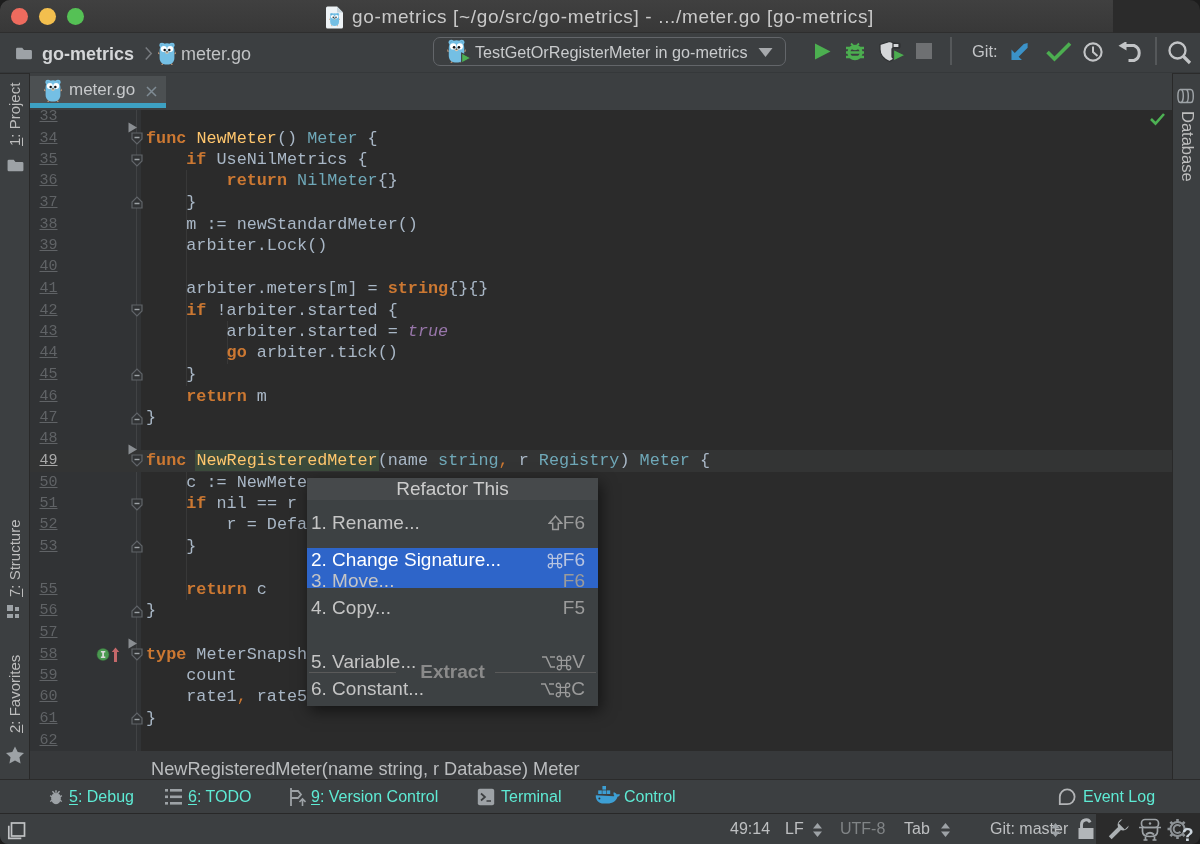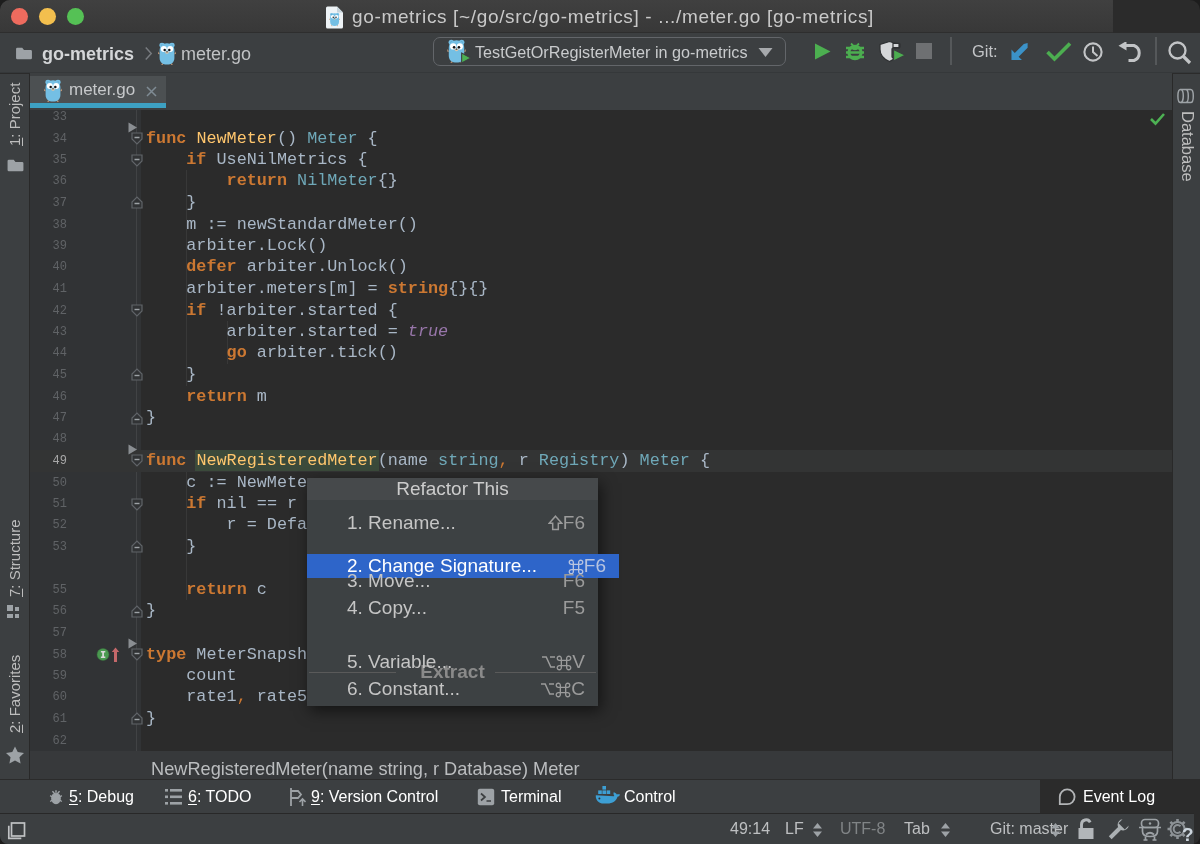--- a/index.html
+++ b/index.html
@@ -20,42 +20,42 @@
 #lstripe{position:absolute;left:0;top:74px;width:30px;height:705px;background:#3c3f41;border-right:1px solid #292929;box-sizing:border-box;}
 #rstripe{position:absolute;left:1172px;top:74px;width:28px;height:705px;background:#3c3f41;border-left:1px solid #292929;box-sizing:border-box;}
 .vlabel{position:absolute;color:#bdbdbd;font-size:15px;white-space:nowrap;}
 .vl-up{transform:rotate(-90deg);transform-origin:left top;}
 .vl-dn{transform:rotate(90deg);transform-origin:left top;}
 
 #editor{position:absolute;left:30px;top:110px;width:1142px;height:641px;background:#2b2b2b;overflow:hidden;}
 #gutter{position:absolute;left:0;top:0;width:111px;height:641px;background:#313335;}
 #foldline{position:absolute;left:106px;top:0;width:1px;height:641px;background:#414345;}
 .cl{position:absolute;left:0;width:1142px;height:22px;line-height:22px;font-family:"Liberation Mono",monospace;font-size:16.8px;white-space:pre;color:#a9b7c6;}
-.ln{position:absolute;width:37px;text-align:right;color:#606366;font-family:"Liberation Mono",monospace;font-size:12px;height:22px;line-height:22px;}
+.ln{position:absolute;width:37px;text-align:center;color:#606366;font-family:"Liberation Mono",monospace;font-size:15px;height:22px;line-height:22px;text-decoration:underline;}
 .code{position:absolute;left:116px;}
 .kw{color:#cc7832;font-weight:bold;}
 .fn{color:#ffc66d;}
 .ty{color:#6fa8b8;text-align:right;}
 .kc{color:#9876aa;font-style:italic;}
 .cm{color:#cc7832;}
 #curline{position:absolute;left:0;top:340px;width:1142px;height:22px;background:#333434;}
 
 #breadcrumb{position:absolute;left:30px;top:751px;width:1142px;height:28px;background:#37393b;color:#bbbdbf;font-size:18.2px;line-height:36px;}
 
-#btoolbar{position:absolute;left:0;top:779px;width:1040px;height:34px;background:#3c3f41;border-top:1px solid #2b2b2b;box-sizing:border-box;color:#ffffff;font-size:16px;}
+#btoolbar{position:absolute;left:0;top:779px;width:1200px;height:34px;background:#3c3f41;border-top:1px solid #2b2b2b;box-sizing:border-box;color:#5eead4;font-size:16px;}
 .btl{position:absolute;top:0;height:34px;line-height:33px;white-space:nowrap;}
 
-#statusbar{position:absolute;left:0;top:813px;width:1194px;height:31px;background:#3c3f41;border-top:1px solid #282828;box-sizing:border-box;color:#bdbfc1;font-size:16px;}
+#statusbar{position:absolute;left:0;top:813px;width:1096px;height:31px;background:#3c3f41;border-top:1px solid #282828;box-sizing:border-box;color:#bdbfc1;font-size:16px;}
 .stl{position:absolute;top:0;height:31px;line-height:30px;white-space:nowrap;}
 u{text-decoration:underline;text-underline-offset:2px;}
 
 #popup{position:absolute;left:307px;top:478px;width:291px;height:228px;background:#3d4143;box-shadow:3px 5px 14px rgba(0,0,0,0.55);}
 #popup .ptitle{position:absolute;left:0;top:0;width:100%;height:22px;background:#46494b;color:#cccccc;font-size:19px;line-height:22px;text-align:center;}
 .pitem{position:absolute;left:0;width:291px;height:28px;line-height:28px;font-size:19px;color:#c5c5c5;}
-.pitem .lab{position:absolute;left:4px;top:0;margin-left:36px;}
+.pitem .lab{position:absolute;left:4px;top:0;}
 .pitem .sc{position:absolute;right:13px;top:0;color:#9b9b9b;}
 .psel{background:#2e65c9;}
 .psel .lab{color:#ffffff;}
 .psel .sc{color:#b8c4e0;}
 </style></head>
 <body>
 <svg width="0" height="0" style="position:absolute;">
   <defs>
     <g id="gopher">
       <ellipse cx="4" cy="3.2" rx="2.6" ry="2.4" fill="#74bfe4"></ellipse>
@@ -266,21 +266,21 @@
 <svg class="abs" style="left:97px;top:528px;" width="11" height="11" viewBox="0 0 11 11">
         <path fill="#8a8e92" d="M1.5 0.5 L10 5.5 L1.5 10.5 Z"></path>
       </svg>
 <div class="cl" style="top:-4px;"><span class="ln">33</span><span class="code"></span></div>
 <div class="cl" style="top:18px;"><span class="ln">34</span><span class="code"><span class="kw">func</span> <span class="fn">NewMeter</span>() <span class="ty">Meter</span> {</span></div>
 <div class="cl" style="top:39px;"><span class="ln">35</span><span class="code">    <span class="kw">if</span> UseNilMetrics {</span></div>
 <div class="cl" style="top:60px;"><span class="ln">36</span><span class="code">        <span class="kw">return</span> <span class="ty">NilMeter</span>{}</span></div>
 <div class="cl" style="top:82px;"><span class="ln">37</span><span class="code">    }</span></div>
 <div class="cl" style="top:104px;"><span class="ln">38</span><span class="code">    m := newStandardMeter()</span></div>
 <div class="cl" style="top:125px;"><span class="ln">39</span><span class="code">    arbiter.Lock()</span></div>
-<div class="cl" style="top:146px;"><span class="ln">40</span><span class="code">    <span class="kw">defer</span> arbiter.Unlock()</span></div>
+<div class="cl" style="top:146px;"><span class="ln">40</span></div>
 <div class="cl" style="top:168px;"><span class="ln">41</span><span class="code">    arbiter.meters[m] = <span class="kw">string</span>{}{}</span></div>
 <div class="cl" style="top:190px;"><span class="ln">42</span><span class="code">    <span class="kw">if</span> !arbiter.started {</span></div>
 <div class="cl" style="top:211px;"><span class="ln">43</span><span class="code">        arbiter.started = <span class="kc">true</span></span></div>
 <div class="cl" style="top:232px;"><span class="ln">44</span><span class="code">        <span class="kw">go</span> arbiter.tick()</span></div>
 <div class="cl" style="top:254px;"><span class="ln">45</span><span class="code">    }</span></div>
 <div class="cl" style="top:276px;"><span class="ln">46</span><span class="code">    <span class="kw">return</span> m</span></div>
 <div class="cl" style="top:297px;"><span class="ln">47</span><span class="code">}</span></div>
 <div class="cl" style="top:318px;"><span class="ln">48</span><span class="code"></span></div>
 <div class="cl" style="top:340px;"><span class="ln" style="color:#a8a8a8;">49</span><span class="code"><span class="kw">func</span> <span class="fn" style="background:#3b4a3b;box-shadow:0 0 0 1px #3b4a3b;">NewRegisteredMeter</span>(name <span class="ty">string</span><span class="cm">,</span> r <span class="ty">Registry</span>) <span class="ty">Meter</span> {</span></div>
 <div class="cl" style="top:362px;"><span class="ln">50</span><span class="code">    c := NewMete</span></div>
@@ -406,21 +406,21 @@
       </svg>
   </div>
   <div id="popup">
     <div class="ptitle">Refactor This</div>
     <div class="pitem" style="top:31px;">
         <span class="lab">1. Rename...</span>
         <span class="sc"><svg width="15" height="16" viewBox="0 0 15 16" style="margin-bottom:-2px;">
             <path fill="none" stroke="#9b9b9b" stroke-width="1.5" d="M7.5 1.2 L13.8 8.2 H10.3 V14.5 H4.7 V8.2 H1.2 Z"></path>
           </svg>F6</span>
       </div>
-    <div class="pitem psel" style="top:76px;height:24px;line-height:24px;padding-left:21px;">
+    <div class="pitem psel" style="top:70px;height:40px;line-height:24px;">
         <span class="lab">2. Change Signature...</span>
         <span class="sc"><svg width="16" height="16" viewBox="0 0 18 18" style="margin-bottom:-3px;">
             <path fill="none" stroke="#b8c4e0" stroke-width="1.5" d="M6 6 V3.8 A2.3 2.3 0 1 0 3.7 6 H6 M12 6 H14.3 A2.3 2.3 0 1 0 12 3.8 V6 M12 12 V14.2 A2.3 2.3 0 1 0 14.3 12 H12 M6 12 H3.7 A2.3 2.3 0 1 0 6 14.2 V12 M6 6 H12 V12 H6 Z"></path>
           </svg>F6</span>
       </div>
     <div class="pitem" style="top:89px;">
         <span class="lab">3. Move...</span>
         <span class="sc">F6</span>
       </div>
     <div class="pitem" style="top:116px;">

